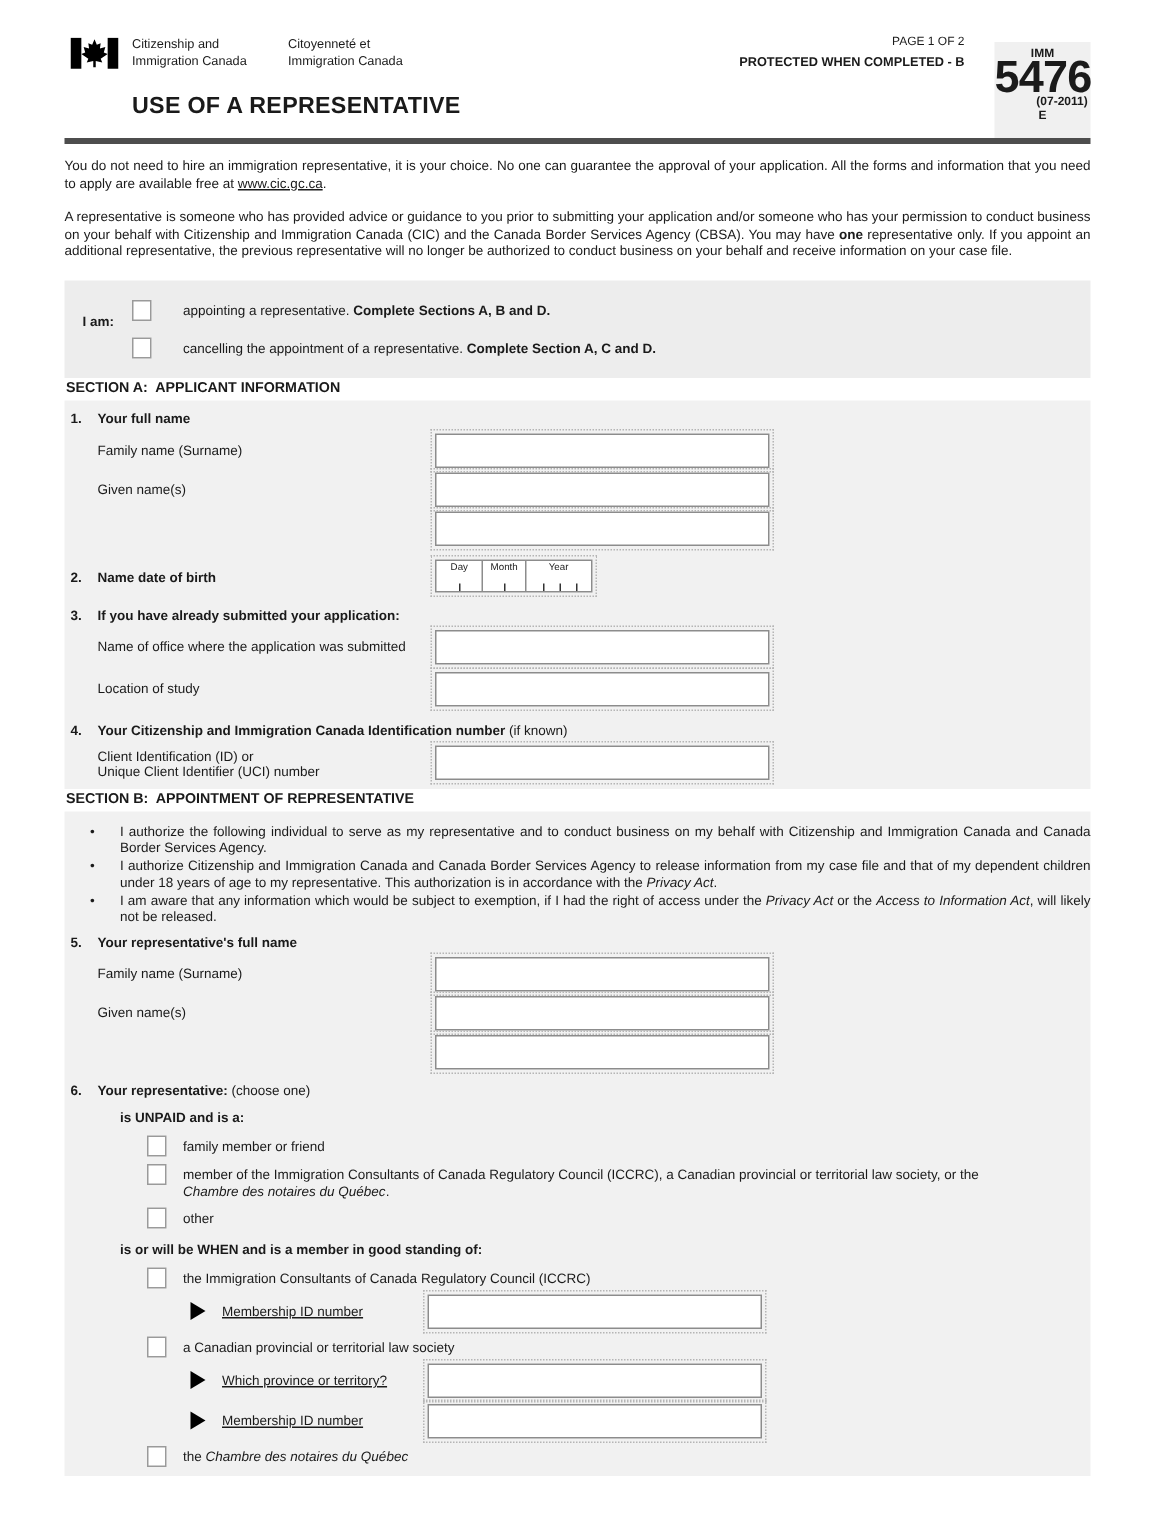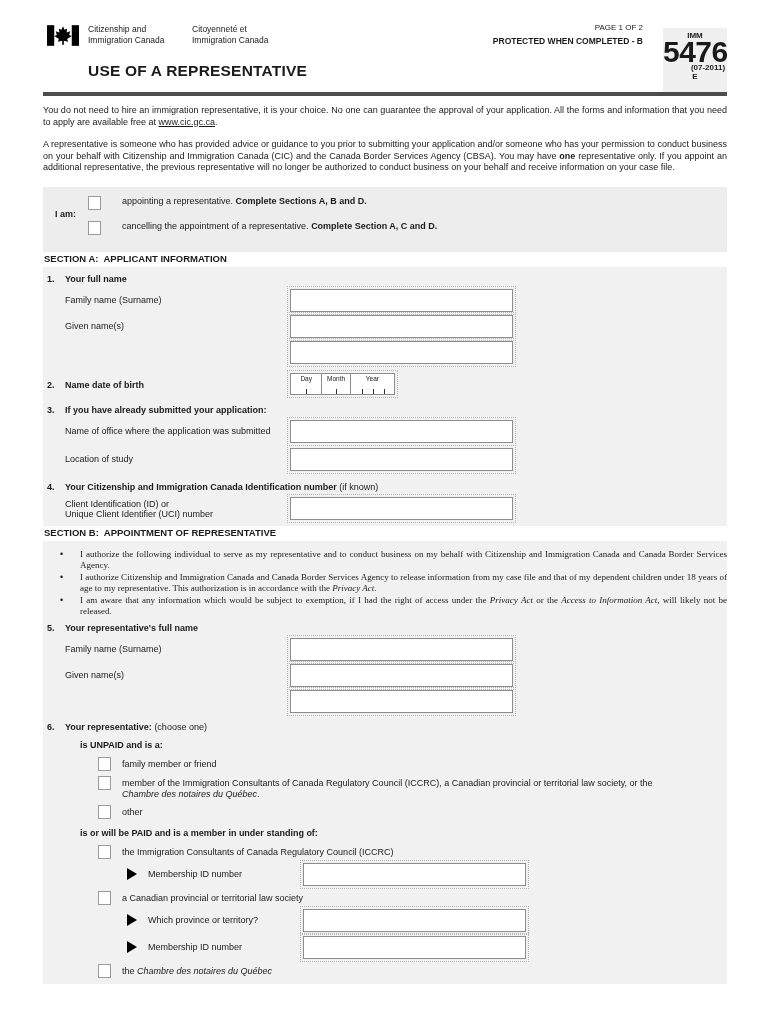--- a/index.html
+++ b/index.html
@@ -23,21 +23,21 @@
   .hrule { position:absolute; left:0; right:0; bottom:0; height:4px; background:#4d4d4d; }
 
   
   .para { font-size:9px; line-height:11.5px; text-align:justify; margin-top:9px; }
   .para a { color:#1a1a1a; text-decoration:underline; }
   b { font-weight:bold; } i { font-style:italic; }
 
   
   .iam-box { position:relative; background:#ededed; margin-top:13px; padding:9px 0 9px 12px; }
   .iam-label { position:absolute; left:12px; top:22px; font-size:9px; font-weight:bold; }
-  .iam-row { display:flex; align-items:flex-start; margin-left:33px; height:22px; }
+  .iam-row { display:flex; align-items:center; margin-left:33px; height:22px; }
   .iam-row + .iam-row { margin-top:3px; }
   .cbx { width:13px; height:14px; background:#fff; border:1px solid #9a9a9a; flex:none; }
   .iam-row .opt { font-size:9px; margin-left:21px; }
 
   
   .sec-title { font-size:9.5px; font-weight:bold; padding:1px 0 3px 1px; white-space:pre-wrap; }
   .band { background:#f1f1f1; padding:4px 0 6px 0; }
 
   
   .q-head { display:flex; font-size:9px; font-weight:bold; padding:3px 0 2px 4px; }
@@ -51,30 +51,30 @@
   .dob { display:flex; width:105px; height:22px; background:#fff; border:1px solid #8c8c8c; outline:1px dotted #b5b5b5; outline-offset:2px; }
   .dob-sec { position:relative; height:100%; }
   .dob-sec + .dob-sec { border-left:1px solid #8c8c8c; }
   .dob-sec .dlab { display:block; font-size:6.5px; text-align:center; padding-top:1px; }
   .tick { position:absolute; bottom:0; width:1px; height:5px; background:#333; }
 
   
   .bullets { padding:4px 0 2px 17px; }
   .brow { display:flex; font-size:9px; line-height:11px; text-align:justify; margin-bottom:1px; }
   .bglyph { width:20px; flex:none; }
-  .btext { flex:1;font-family:Liberation Serif, serif; }
+  .btext { flex:1; }
 
   
   .sub-bold { font-size:9px; font-weight:bold; padding:6px 0 2px 37px; }
   .opt-row { display:flex; align-items:flex-start; padding-left:55px; margin-top:5px; }
   .opt-row .cbx { margin-top:0; }
   .opt-row .otext { font-size:9px; line-height:11px; margin-left:11px; padding-top:2px; max-width:560px; }
   .arrow-row { display:flex; align-items:center; padding-left:84px; margin-top:4px; }
   .tri { width:0; height:0; border-left:10px solid #000; border-top:6px solid transparent; border-bottom:6px solid transparent; flex:none; }
-  .arrow-row .alabel { font-size:9px; margin-left:11px; width:155px; flex:none; }
+  .arrow-row .alabel { font-size:9px; margin-left:11px; width:137px; flex:none;text-decoration:underline; }
 </style>
 </head>
 <body>
 
 <div class="page">
 
   <div class="header">
     <svg class="flag-logo" width="32" height="21" viewBox="0 0 31 20">
       <rect x="0" y="0" width="7" height="20" fill="#000"></rect>
       <rect x="24" y="0" width="7" height="20" fill="#000"></rect>
@@ -231,21 +231,21 @@
     </div>
     <div class="opt-row">
       <div class="cbx"></div>
       <div class="otext"><span>member of the Immigration Consultants of Canada Regulatory Council (ICCRC), a Canadian provincial or territorial law society, or the </span><i>Chambre des notaires du Québec</i><span>.</span></div>
     </div>
     <div class="opt-row">
       <div class="cbx"></div>
       <div class="otext">other</div>
     </div>
 
-    <div class="sub-bold" style="padding-top:9px">is or will be PAID and is a member in under standing of:</div>
+    <div class="sub-bold" style="padding-top:9px">is or will be WHEN and is a member in good standing of:</div>
     <div class="opt-row">
       <div class="cbx"></div>
       <div class="otext">the Immigration Consultants of Canada Regulatory Council (ICCRC)</div>
     </div>
     <div class="arrow-row">
       <div class="tri"></div>
       <div class="alabel">Membership ID number</div>
       <div class="tbox"><input type="text" style=""></div>
     </div>
     <div class="opt-row">

